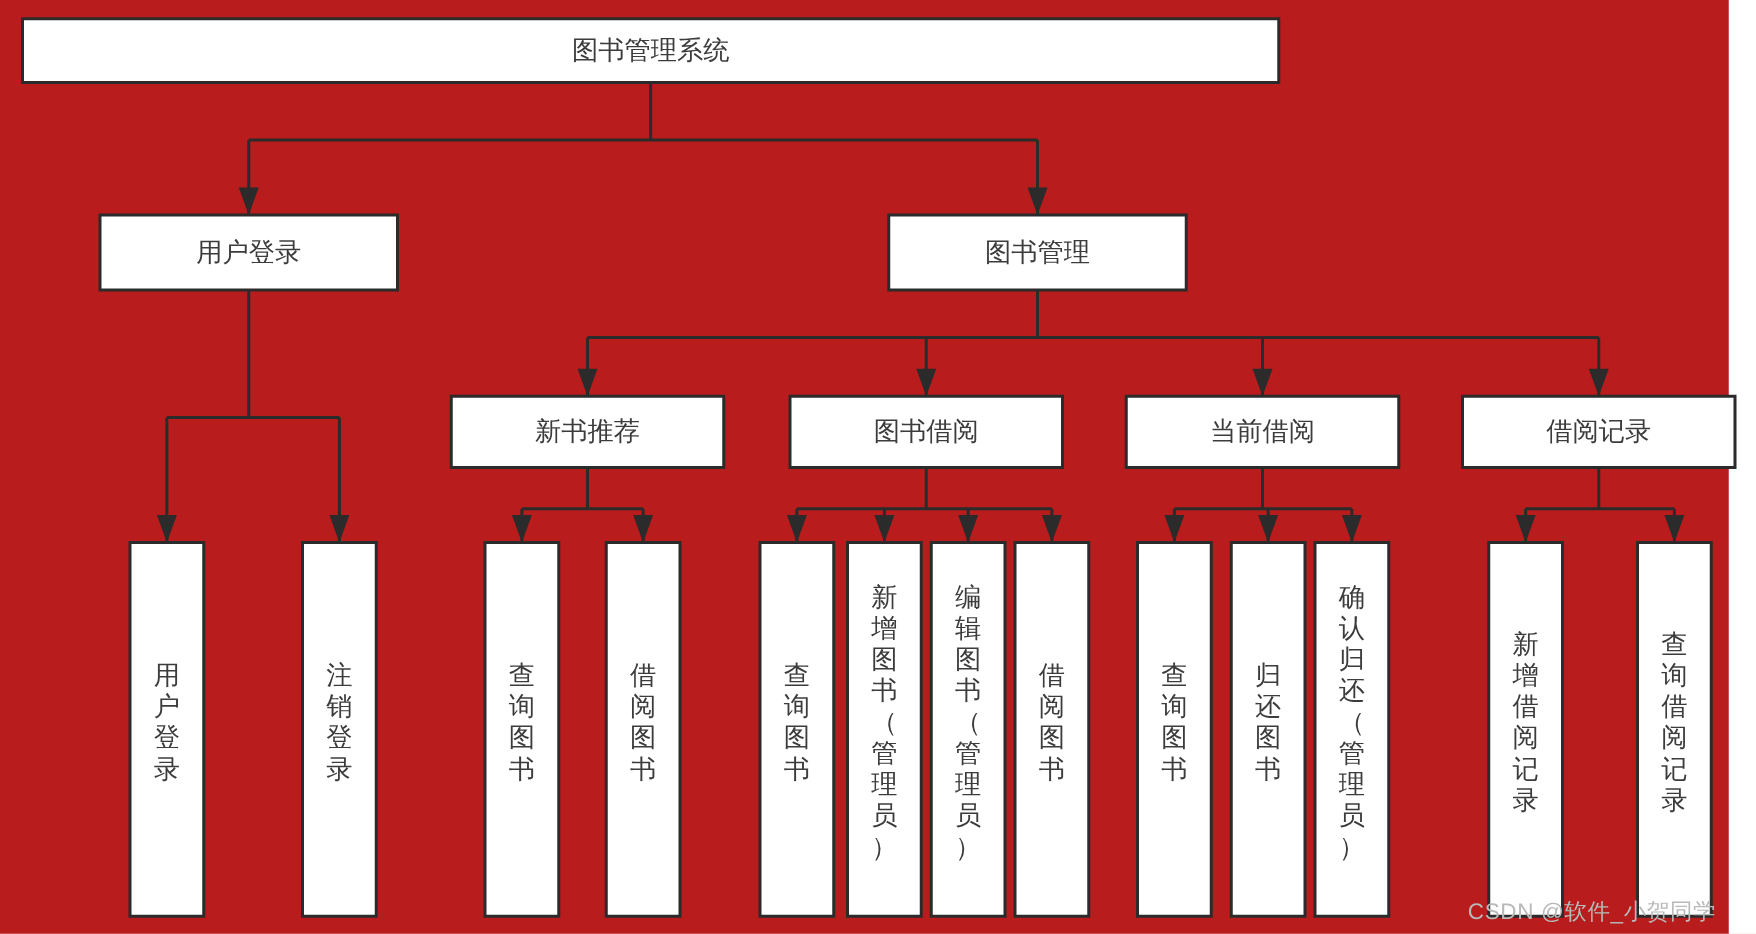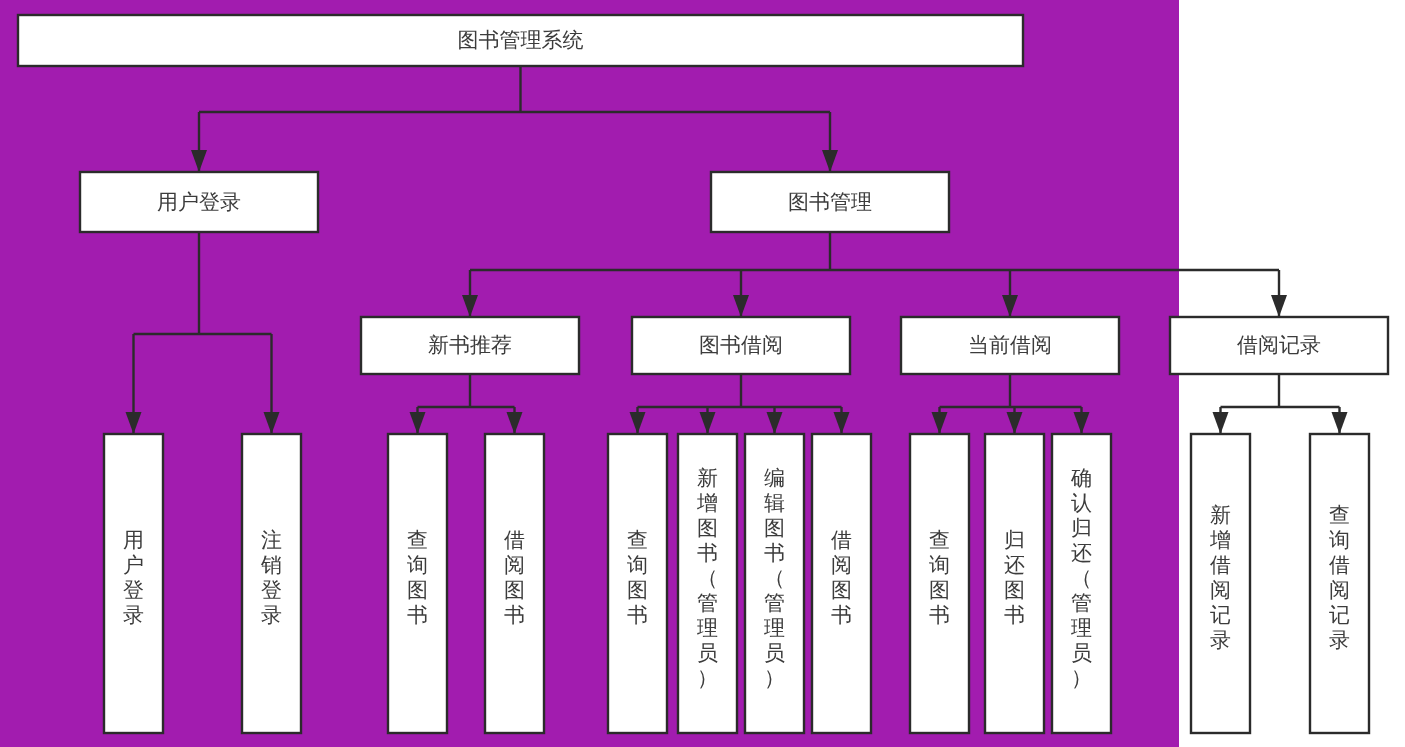--- a/index.html
+++ b/index.html
@@ -9,23 +9,23 @@
   }
   body {
     width: 1405px;
     height: 747px;
     font-family: "Liberation Sans", "DejaVu Sans", sans-serif;
     overflow: hidden;
     position: relative;
   }
   #diagram-root {
     position: relative;
-    width: 1179px;
+    width: 1383px;
     height: 747px;
-    background: #a21caf;
+    background: #b91c1c;
   }
   svg.diagram-canvas {
     position: absolute;
     left: 0;
     top: 0;
     width: 1405px;
     height: 747px;
     display: block;
   }
   .node-box {
@@ -205,13 +205,14 @@
           <rect class="node-box" x="1191" y="434" width="59" height="299"></rect>
           <text class="node-label-vertical" x="1220.5" y="522"><tspan x="1220.5" dy="0">新</tspan><tspan x="1220.5" dy="25">增</tspan><tspan x="1220.5" dy="25">借</tspan><tspan x="1220.5" dy="25">阅</tspan><tspan x="1220.5" dy="25">记</tspan><tspan x="1220.5" dy="25">录</tspan></text>
         </g>
         <g>
           <rect class="node-box" x="1310" y="434" width="59" height="299"></rect>
           <text class="node-label-vertical" x="1339.5" y="522"><tspan x="1339.5" dy="0">查</tspan><tspan x="1339.5" dy="25">询</tspan><tspan x="1339.5" dy="25">借</tspan><tspan x="1339.5" dy="25">阅</tspan><tspan x="1339.5" dy="25">记</tspan><tspan x="1339.5" dy="25">录</tspan></text>
         </g>
       </g>
   </svg>
 
+  <div class="watermark">CSDN @软件_小贺同学</div>
 </div>
 
 </body></html>

